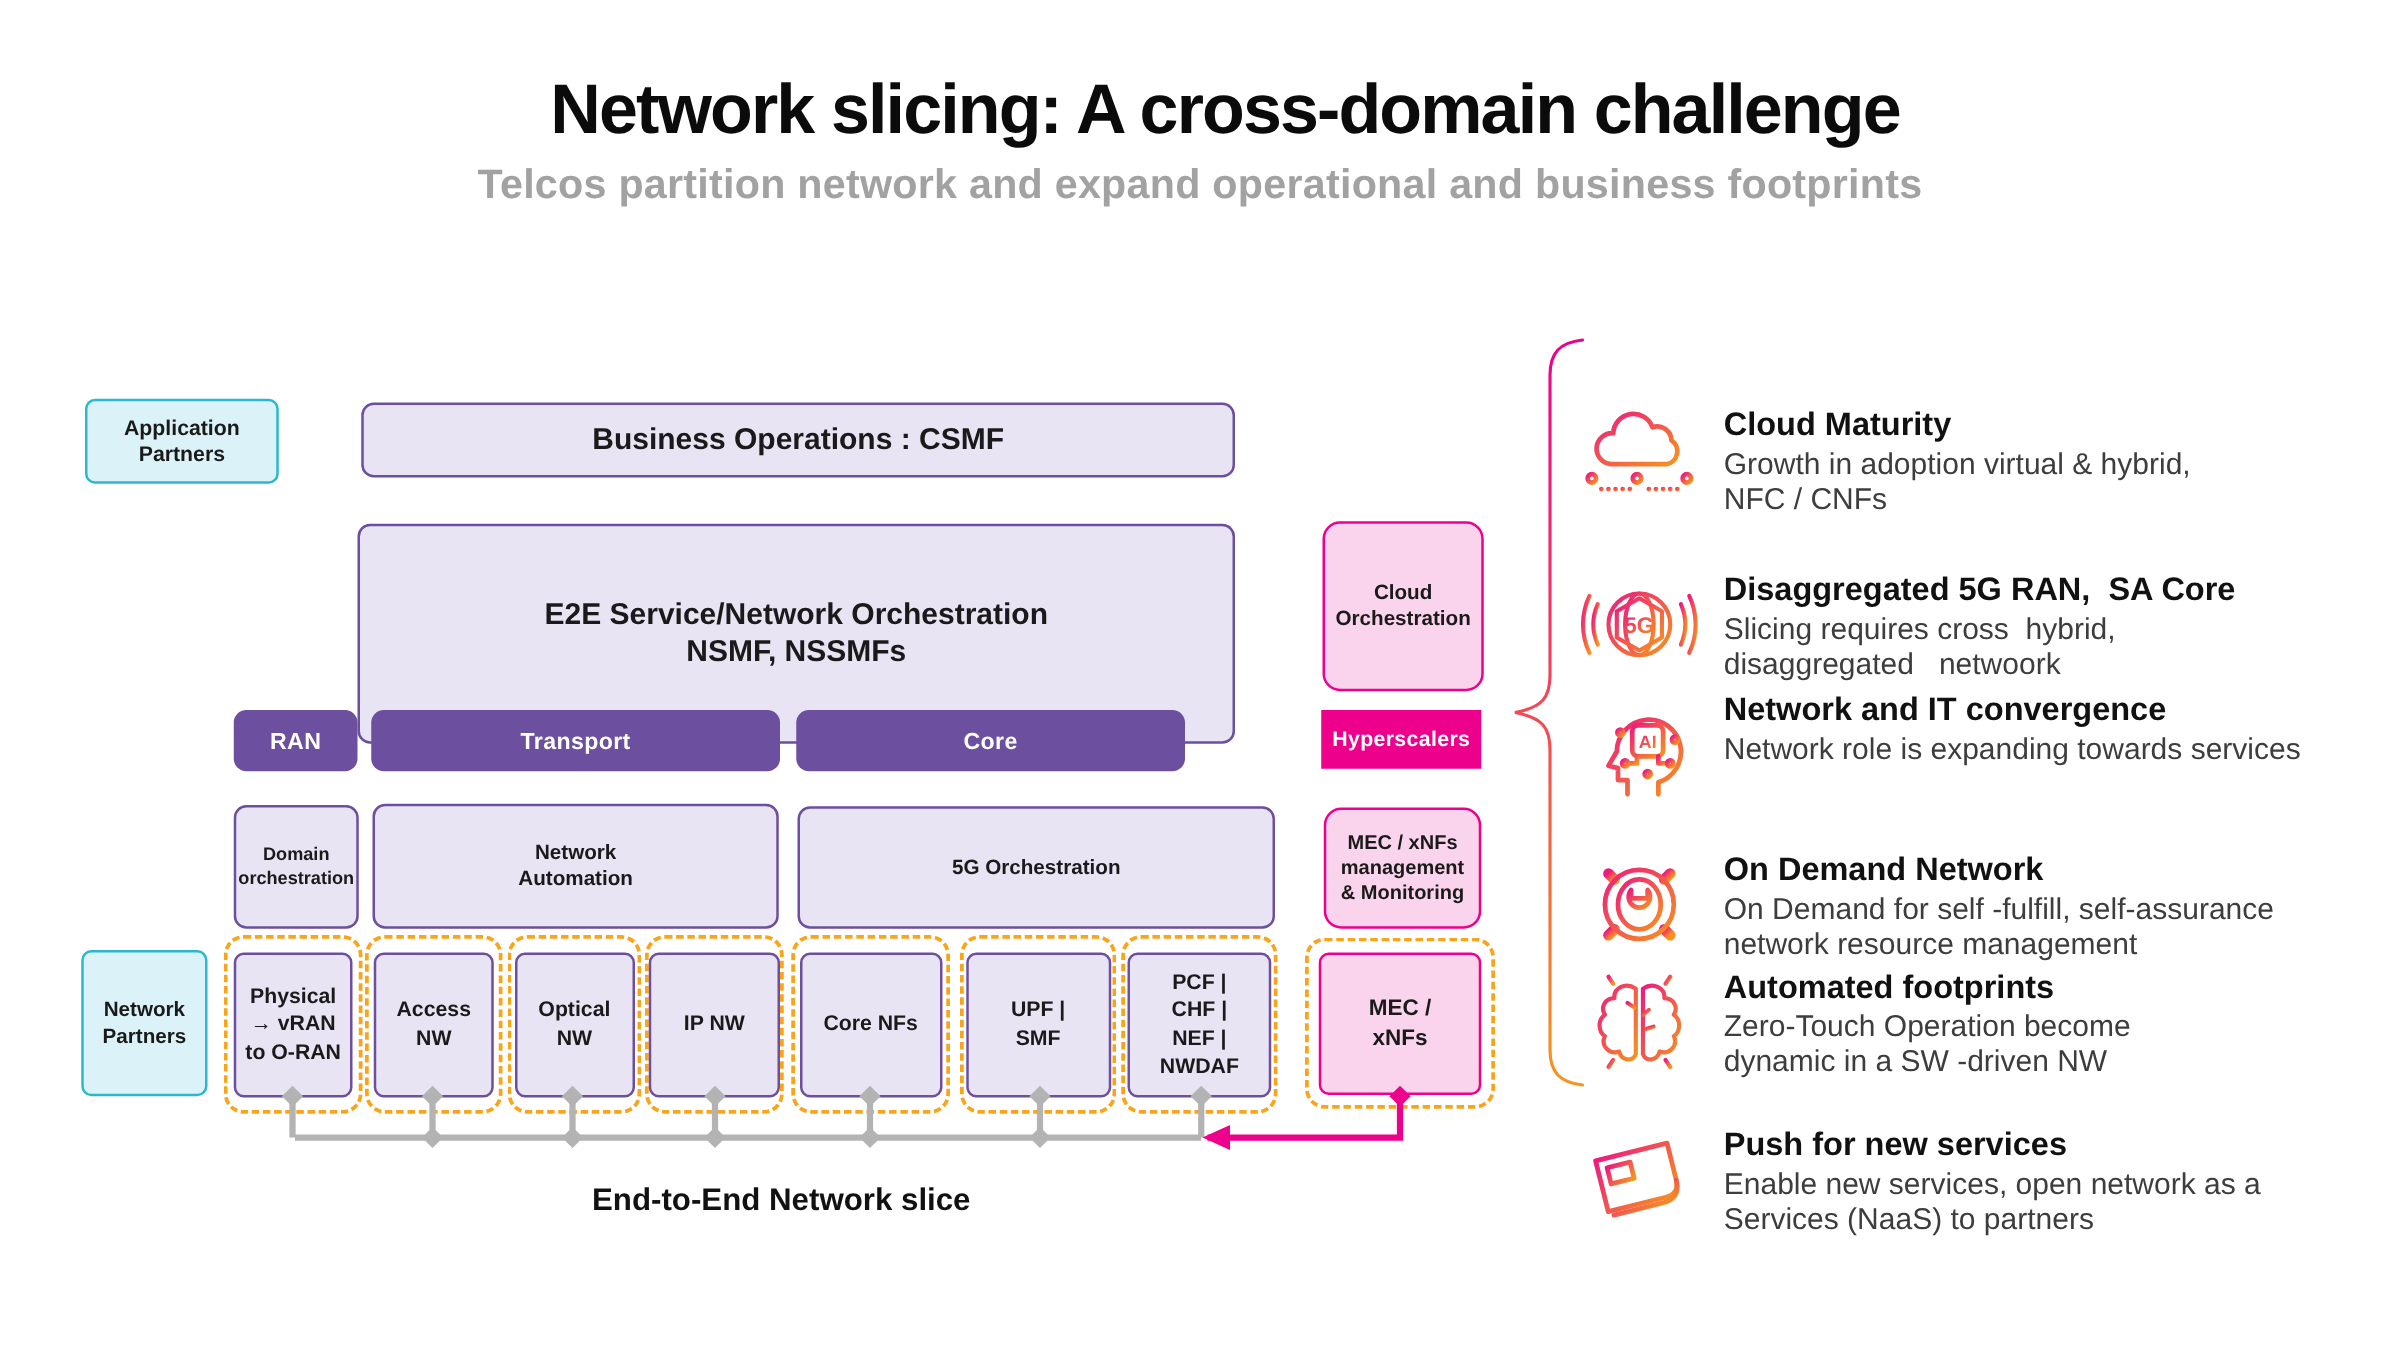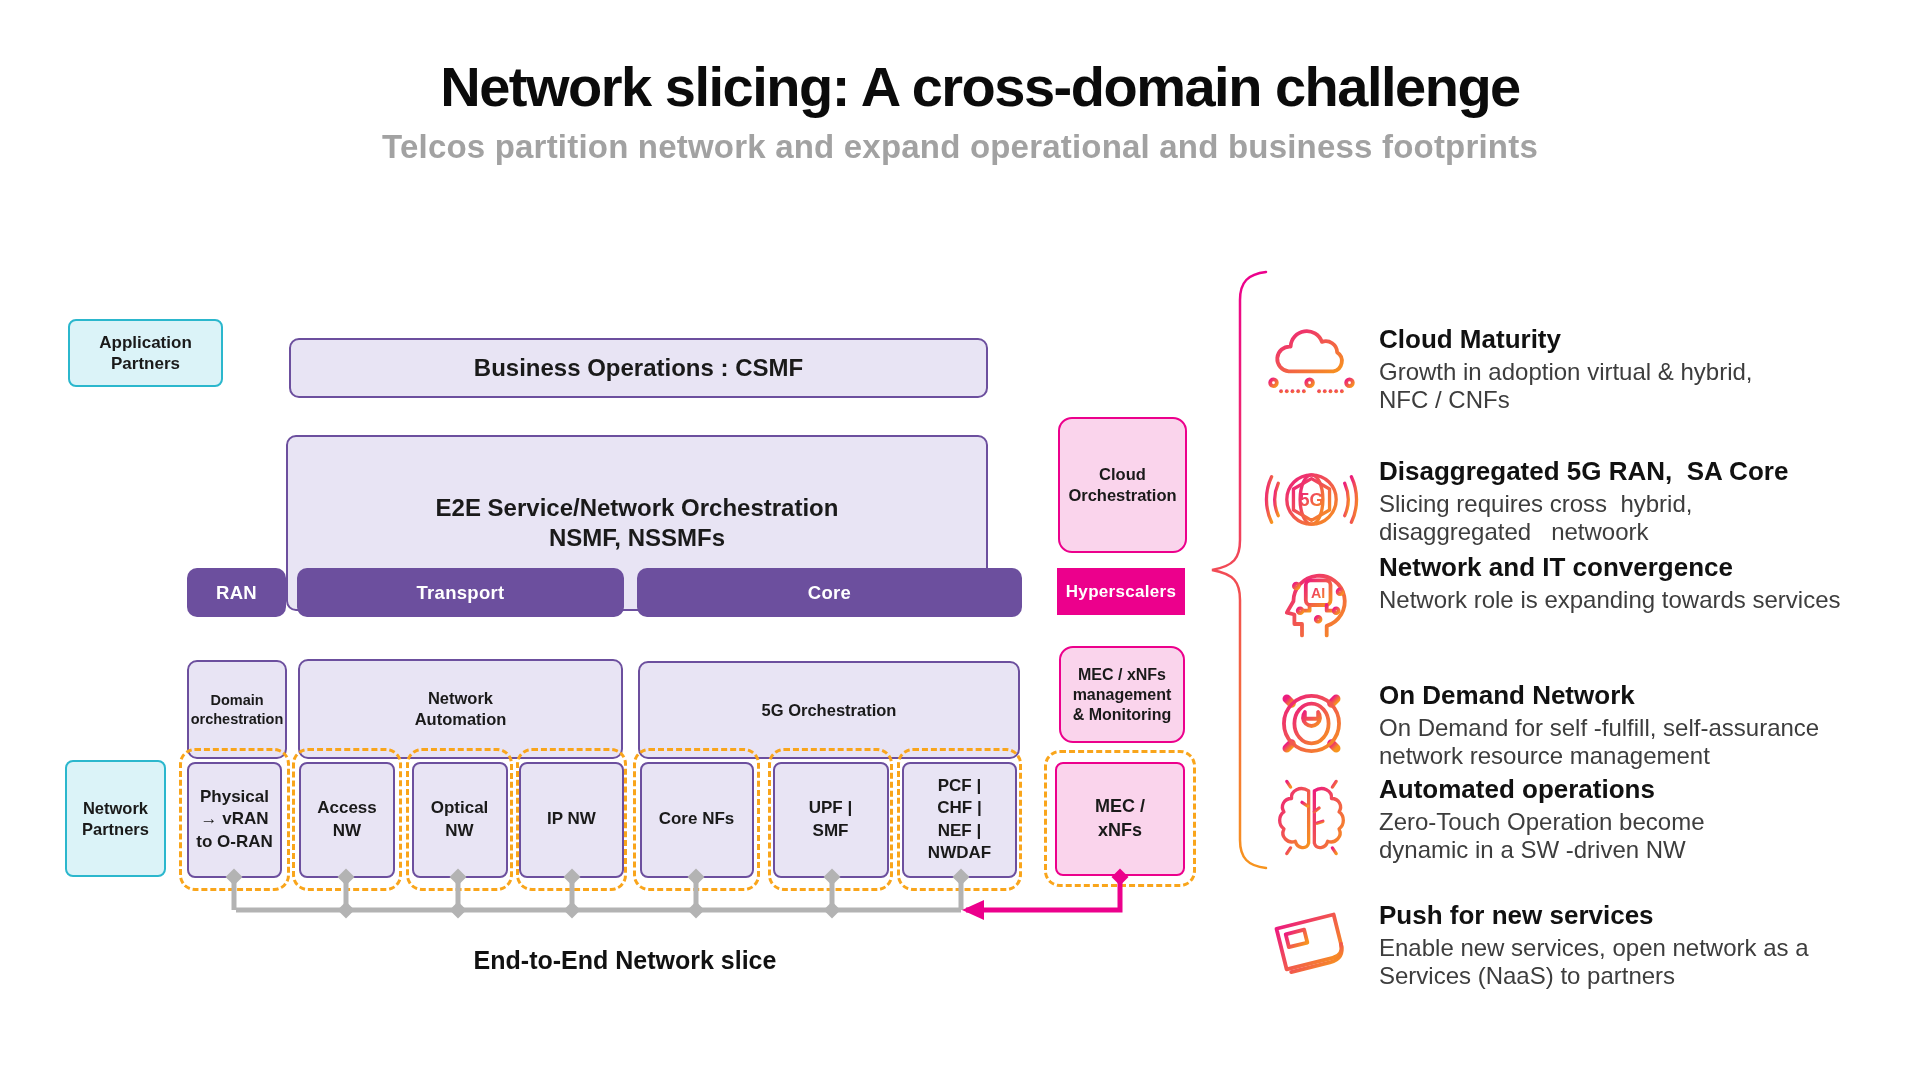--- a/index.html
+++ b/index.html
@@ -13,21 +13,21 @@
     font-size:56px; font-weight:bold; letter-spacing:-1.5px; color:var(--title-text,#0b0b0b);padding-left:40px;
   }
   .subtitle {
     position:absolute; left:0; top:128px; width:100%; text-align:center;
     font-size:33px; font-weight:bold; letter-spacing:0.2px; color:var(--subtitle-text,#a2a2a2);
   }
   .box {
     position:absolute; display:flex; align-items:center; justify-content:center;
     text-align:center; white-space:pre-line; font-weight:bold; color:#1a1a1a; line-height:1.25;
   }
-  .lavbox { background:var(--lavender,#E8E4F4); border:2px solid var(--purple,#6C4F9E); border-radius:10px;margin-top:16px; }
+  .lavbox { background:var(--lavender,#E8E4F4); border:2px solid var(--purple,#6C4F9E); border-radius:10px; }
   .pinkbox { background:var(--pink,#FAD4EC); border:2.5px solid var(--magenta,#EC008C); border-radius:14px; }
   .cyanbox { background:var(--cyan-light,#DBF3F8); border:2.5px solid var(--cyan,#2BB7CD); border-radius:8px; }
   .bar {
     position:absolute; display:flex; align-items:center; justify-content:center;
     background:var(--purple,#6C4F9E); color:#ffffff; font-weight:bold; font-size:18.5px;
     letter-spacing:0.3px; border-radius:10px; top:568px; height:49px;
   }
   .magbar { background:var(--magenta,#EC008C); font-size:17px; border-radius:0; height:47px; }
   .dash {
     position:absolute; top:748px; height:143px; border:3px dashed var(--orange,#F9A51B);
@@ -84,21 +84,21 @@
   <div class="box lavbox fs24" style="left:289px;top:322px;width:699px;height:60px">Business Operations : CSMF</div>
 
   <div class="box lavbox fs24" style="left:286px;top:419px;width:702px;height:176px">E2E Service/Network Orchestration
 NSMF, NSSMFs</div>
 
   <div class="box pinkbox fs165" style="left:1058px;top:417px;width:129px;height:136px">Cloud
 Orchestration</div>
 
   <div class="bar" style="left:187px;width:99px">RAN</div>
   <div class="bar" style="left:297px;width:327px">Transport</div>
-  <div class="bar" style="left:637px;width:385px">Core</div>
+  <div class="bar" style="left:637px;width:311px">Core</div>
   <div class="bar magbar" style="left:1057px;width:128px">Hyperscalers</div>
 
   <div class="box lavbox fs145" style="left:187px;top:644px;width:100px;height:99px">Domain
 orchestration</div>
   <div class="box lavbox fs165" style="left:298px;top:643px;width:325px;height:100px">Network
 Automation</div>
   <div class="box lavbox fs165" style="left:638px;top:645px;width:382px;height:98px">5G Orchestration</div>
   <div class="box pinkbox fs16" style="left:1059px;top:646px;width:126px;height:97px">MEC / xNFs
 management
 &amp; Monitoring</div>
@@ -291,21 +291,21 @@
         <path d="M50 6 V12"></path>
           <path d="M24 12 l4 6"></path>
           <path d="M76 12 l-4 6"></path>
         <path d="M8 50 h8"></path>
           <path d="M84 50 h8"></path>
           <path d="M24 88 l4 -6"></path>
           <path d="M76 88 l-4 -6"></path>
       </svg>
     </div>
     <div class="dtext">
-      <div class="dtitle">Automated operations</div>
+      <div class="dtitle">Automated footprints</div>
       <div class="ddesc">Zero-Touch Operation become
 dynamic in a SW -driven NW</div>
     </div>
   </div>
 
   <div class="driver" style="top:896px">
     <div class="dicon">
       <svg viewBox="0 0 100 100" fill="none" stroke="url(#iconGrad)" stroke-width="4" stroke-linecap="round" stroke-linejoin="round">
         <g transform="rotate(-14 50 50)">
           <path d="M18 26 H80 V58 Q80 70 68 70 H18 Z"></path>

